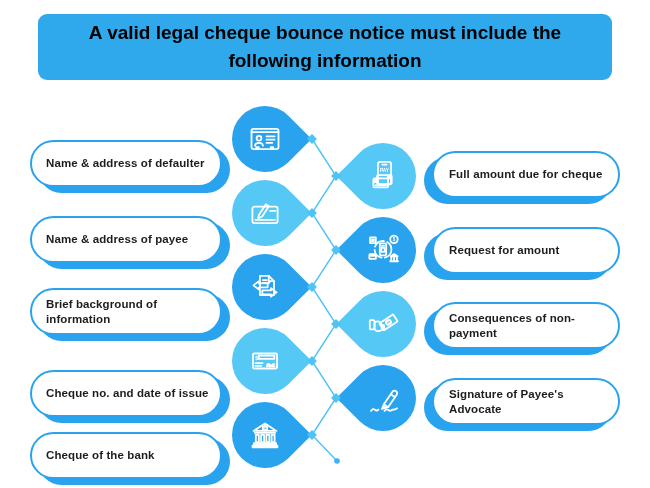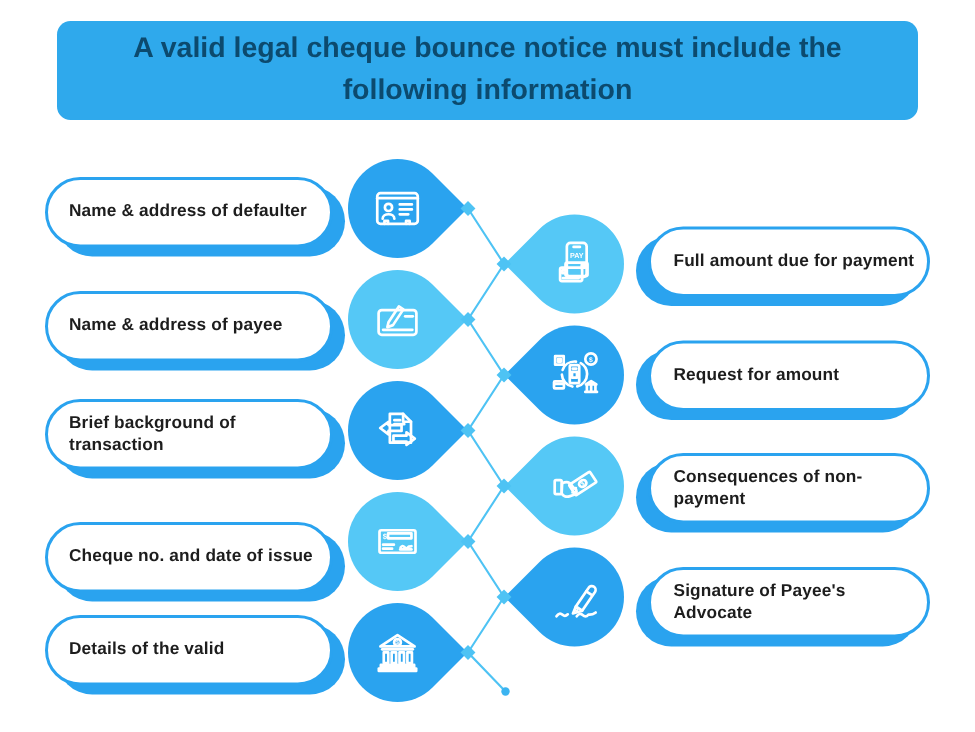--- a/index.html
+++ b/index.html
@@ -2,32 +2,32 @@
 <html><head>
 <meta charset="utf-8">
 <style>
   html,body{margin:0;padding:0;background:#ffffff;font-family:"Liberation Sans",sans-serif;}
   .canvas{position:relative;width:650px;height:488px;background:#ffffff;overflow:hidden;}
 
   .header{
     position:absolute;left:38px;top:14px;width:574px;height:66px;
     background:#2FA9EC;border-radius:9px;
     display:flex;align-items:center;justify-content:center;text-align:center;
-    color:#0c4a6e;font-weight:bold;font-size:19px;line-height:1.45;
+    color:#000000;font-weight:bold;font-size:19px;line-height:1.45;
     padding:0 34px;box-sizing:border-box;
   }
 
   .pill{
     position:absolute;height:47px;background:#ffffff;
     border:2px solid #2AA3EF;border-radius:24px;
     display:flex;align-items:center;box-sizing:border-box;
     color:#1D1D1D;font-weight:bold;font-size:11.5px;line-height:1.3;
     letter-spacing:0.1px;
   }
-  .pill.left{left:30px;width:192px;box-shadow:8px 6px 0 0 #2AA3EF;padding:0 8px 0 14px;}
+  .pill.left{left:30px;width:192px;box-shadow:8px 6px 0 0 #2AA3EF;padding:0 8px 0 14px;margin-top:22px;}
   .pill.right{left:432px;width:188px;box-shadow:-8px 6px 0 0 #2AA3EF;padding:0 6px 0 15px;}
 
   .teardrop{position:absolute;width:66px;height:66px;}
   .td-left{border-radius:50% 0 50% 50%;transform:rotate(45deg);}
   .td-right{border-radius:0 50% 50% 50%;transform:rotate(-45deg);}
   .dark{background:#2AA3EF;}
   .light{background:#55C8F6;}
 
   .icon{
     position:absolute;width:36px;height:36px;
@@ -46,31 +46,31 @@
     <span>A valid legal cheque bounce notice must include the following information</span>
   </div>
 
   <div class="pill left" style="top:118px">
     <span>Name &amp; address of defaulter</span>
   </div>
   <div class="pill left" style="top:194px">
     <span>Name &amp; address of payee</span>
   </div>
   <div class="pill left" style="top:266px">
-    <span>Brief background of transaction</span>
+    <span>Brief background of information</span>
   </div>
   <div class="pill left" style="top:348px">
     <span>Cheque no. and date of issue</span>
   </div>
   <div class="pill left" style="top:410px">
-    <span>Details of the valid</span>
+    <span>Cheque of the bank</span>
   </div>
 
   <div class="pill right" style="top:151px">
-    <span>Full amount due for payment</span>
+    <span>Full amount due for cheque</span>
   </div>
   <div class="pill right" style="top:227px">
     <span>Request for amount</span>
   </div>
   <div class="pill right" style="top:302px">
     <span>Consequences of non-payment</span>
   </div>
   <div class="pill right" style="top:378px">
     <span>Signature of Payee's Advocate</span>
   </div>

